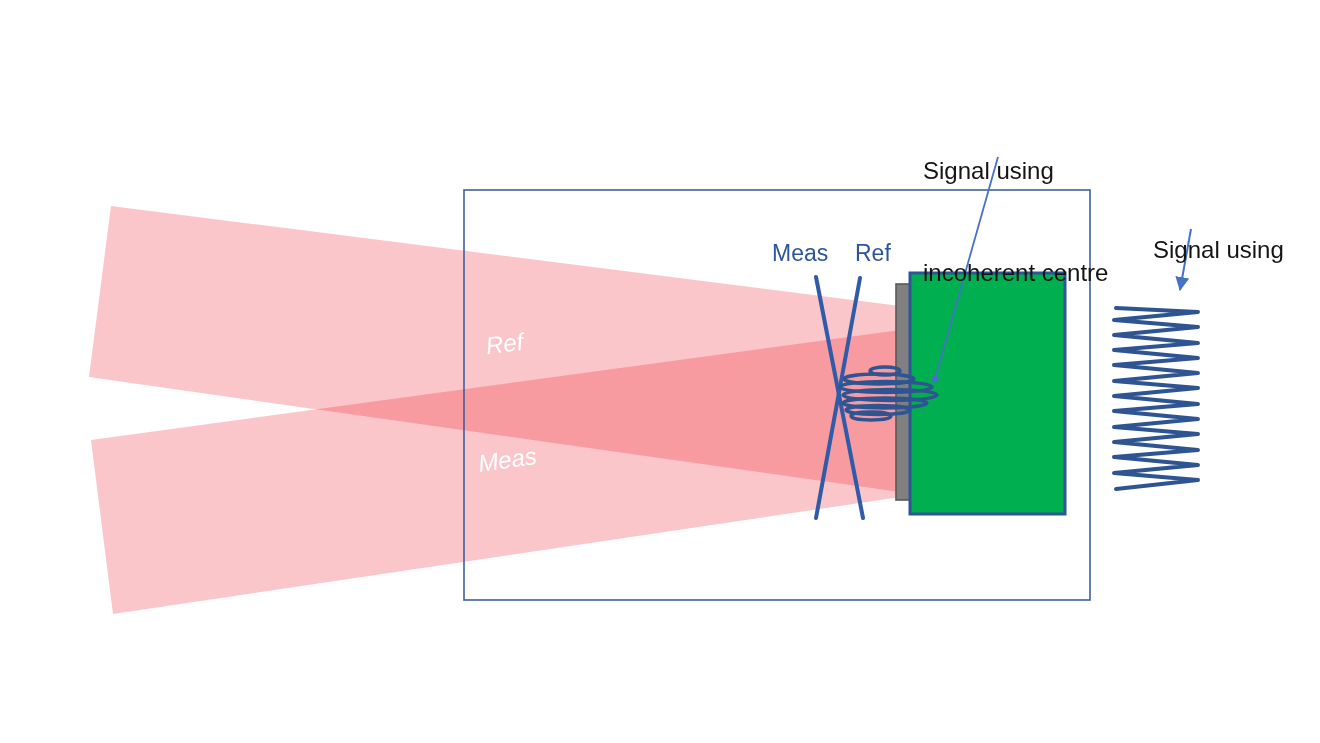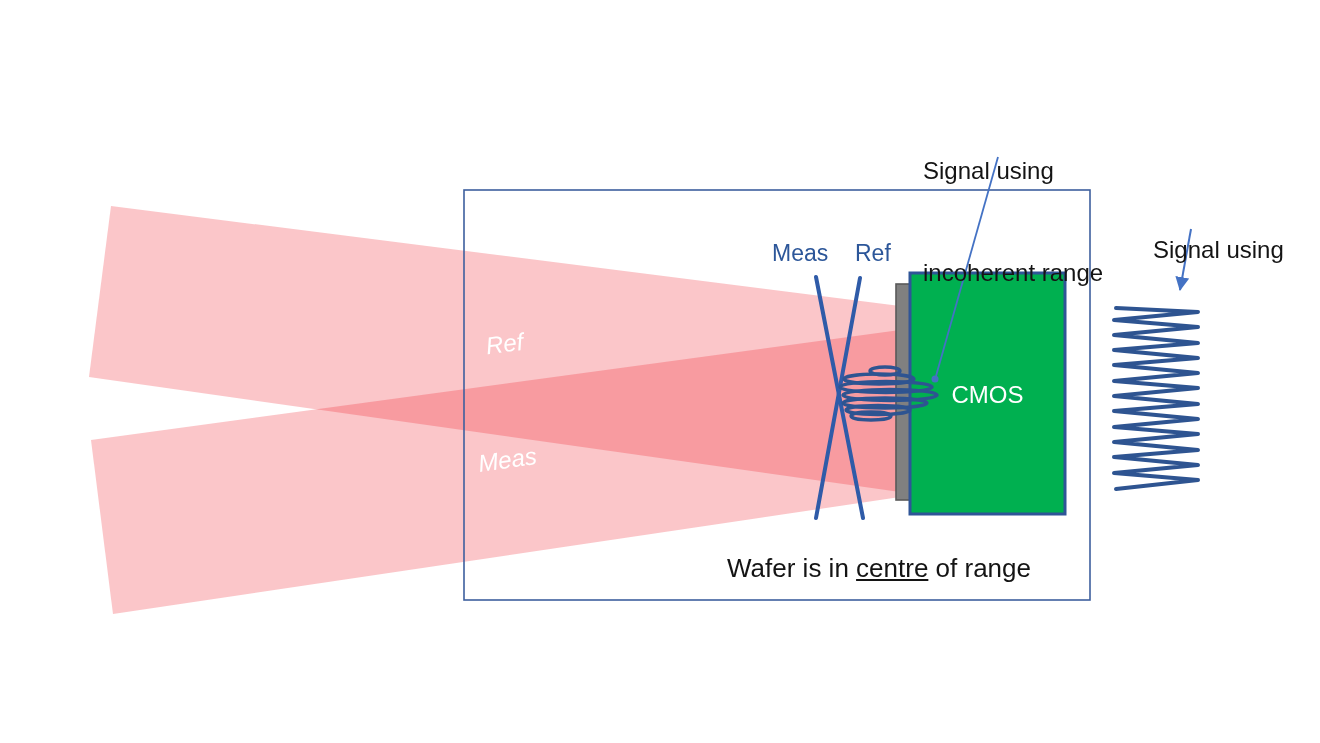--- a/index.html
+++ b/index.html
@@ -58,30 +58,28 @@
     <line x1="950" y1="157" x2="888" y2="376" stroke="#4472C4" stroke-width="1.8"></line>
     <circle cx="887" cy="379" r="3.5" fill="#4472C4"></circle>
 
     <polyline points="1068,308 1150,312 1066,320 1150,327 1066,335 1150,343 1066,350 1150,358 1066,365 1150,373 1066,381 1150,388 1066,396 1150,404 1066,411 1150,419 1066,427 1150,434 1066,442 1150,450 1066,457 1150,465 1066,473 1150,480 1068,489" fill="none" stroke="#2E5491" stroke-width="4" stroke-linejoin="round" stroke-linecap="round"></polyline>
 
     <line x1="1143" y1="229" x2="1132" y2="290" stroke="#4472C4" stroke-width="2" marker-end="url(#arrowhead)"></line>
   </svg>
 
   <div class="txt signal-label" style="left:875px;top:86px;">
     <div>Signal using</div>
-    <div>incoherent range</div>
+    <div>incoherent centre</div>
   </div>
 
   <div class="txt signal-label" style="left:1105px;top:165px;">
     <div>Signal using</div>
   </div>
 
   <div class="txt beam-label" style="left:438px;top:330px;transform:rotate(-7deg);">Ref</div>
   <div class="txt beam-label" style="left:430px;top:446px;transform:rotate(-8deg);">Meas</div>
 
   <div class="txt xline-label" style="left:724px;top:240px;">Meas</div>
   <div class="txt xline-label" style="left:807px;top:240px;">Ref</div>
 
-  <div class="txt cmos-label" style="left:862px;top:381px;width:155px;">CMOS</div>
 
-  <div class="txt caption" style="left:631px;top:553px;width:400px;"><span>Wafer is in </span><span class="u">centre</span><span> of range</span></div>
 
 </div>
 
 </body></html>

